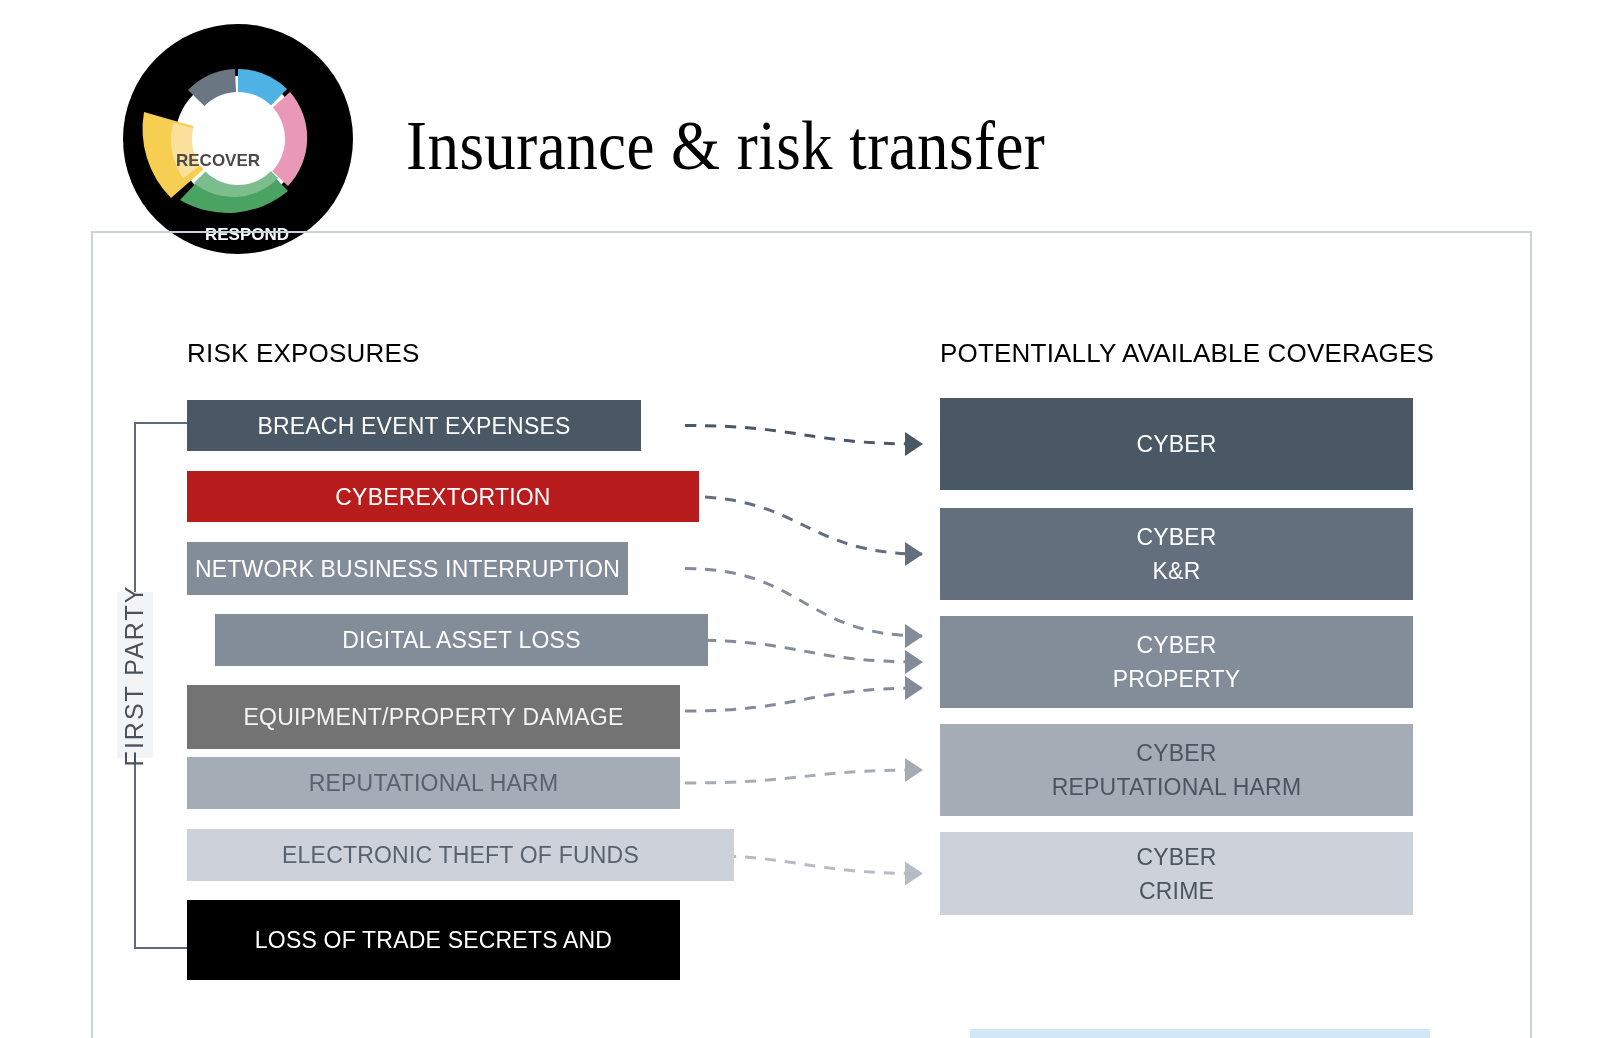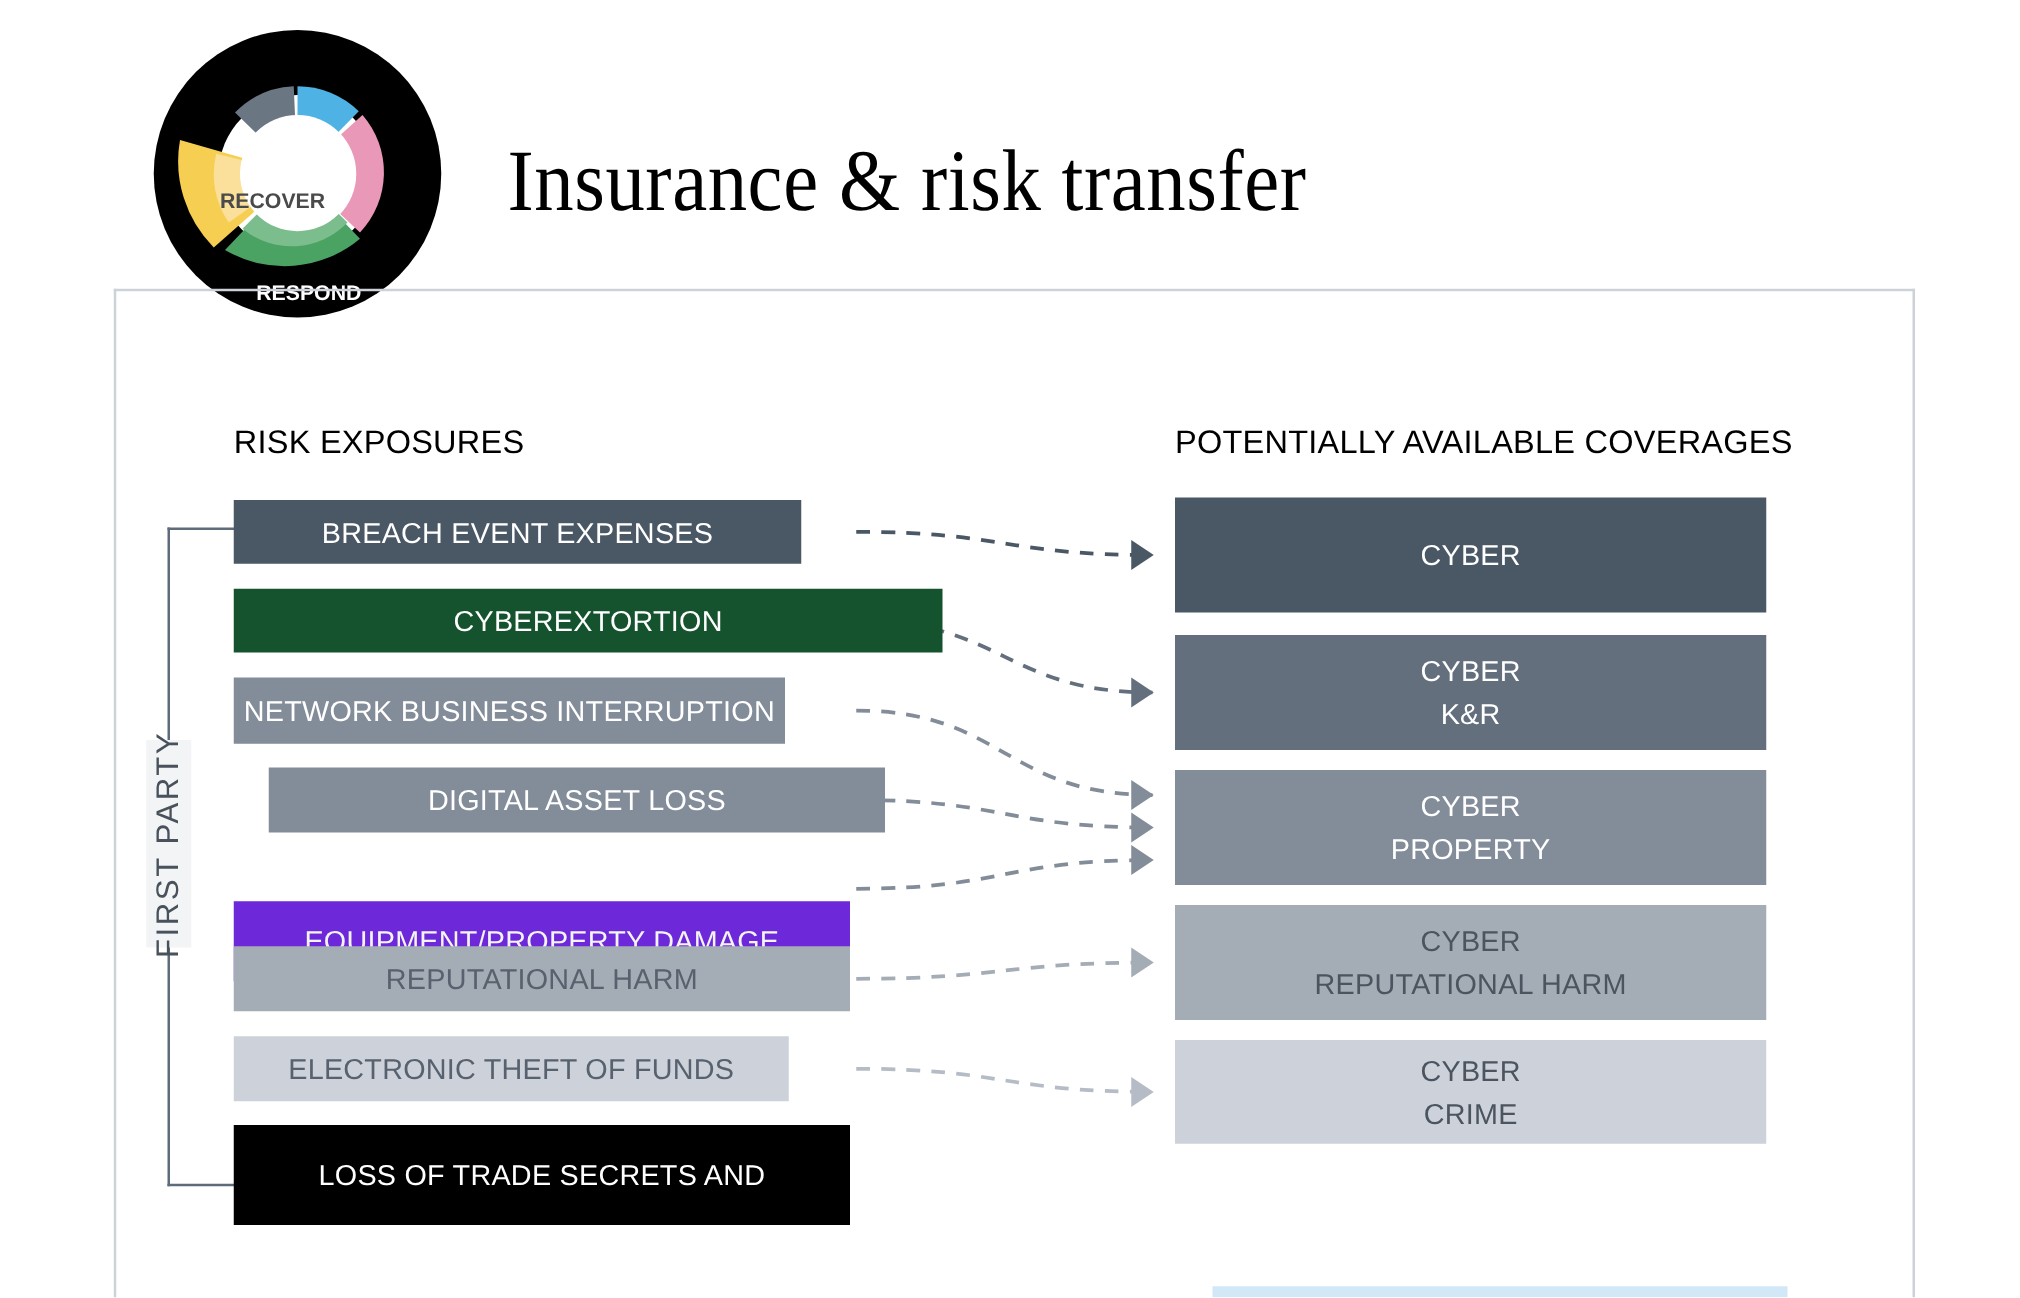--- a/index.html
+++ b/index.html
@@ -185,46 +185,46 @@
     <path d="M 685 855 C 803.5 855, 803.5 873.5, 922 873.5" fill="none" stroke="#b6bcc6" stroke-width="3" stroke-dasharray="11 9"></path>
     <polygon points="923,873.5 905,861.5 905,885.5" fill="#b6bcc6"></polygon>
   </svg>
 
 <div id="risk-boxes">
     <div class="box" style="left: 187px; width: 454px; top: 400px; height: 51px; background: rgb(74, 87, 100); color: rgb(255, 255, 255);">
       <div>
         <span class="line">BREACH EVENT EXPENSES</span>
       </div>
     </div>
-    <div class="box" style="left: 187px; width: 567px; top: 471px; height: 51px; background: #14532d; color: rgb(255, 255, 255);">
+    <div class="box" style="left: 187px; width: 512px; top: 471px; height: 51px; background: #b91c1c; color: rgb(255, 255, 255);">
       <div>
         <span class="line">CYBEREXTORTION</span>
       </div>
     </div>
     <div class="box" style="left: 187px; width: 441px; top: 542px; height: 53px; background: rgb(131, 140, 153); color: rgb(255, 255, 255);">
       <div>
         <span class="line">NETWORK BUSINESS INTERRUPTION</span>
       </div>
     </div>
     <div class="box" style="left: 187px; width: 493px; top: 614px; height: 52px; background: rgb(131, 140, 153); color: rgb(255, 255, 255); margin-left: 28px;">
       <div>
         <span class="line">DIGITAL ASSET LOSS</span>
       </div>
     </div>
-    <div class="box" style="left: 187px; width: 493px; top: 685px; height: 64px; background: #6d28d9; color: rgb(242, 244, 246); margin-top: 36px;">
+    <div class="box" style="left: 187px; width: 493px; top: 685px; height: 64px; background: #737373; color: rgb(242, 244, 246);">
       <div>
         <span class="line">EQUIPMENT/PROPERTY DAMAGE</span>
       </div>
     </div>
     <div class="box" style="left: 187px; width: 493px; top: 757px; height: 52px; background: rgb(164, 172, 182); color: rgb(88, 98, 110);">
       <div>
         <span class="line">REPUTATIONAL HARM</span>
       </div>
     </div>
-    <div class="box" style="left: 187px; width: 444px; top: 829px; height: 52px; background: rgb(204, 209, 218); color: rgb(88, 98, 110);">
+    <div class="box" style="left: 187px; width: 547px; top: 829px; height: 52px; background: rgb(204, 209, 218); color: rgb(88, 98, 110);">
       <div>
         <span class="line">ELECTRONIC THEFT OF FUNDS</span>
       </div>
     </div>
     <div class="box" style="left: 187px; width: 493px; top: 900px; height: 80px; background: rgb(0, 0, 0); color: rgb(255, 255, 255);">
       <div>
         <span class="line">LOSS OF TRADE SECRETS AND</span>
       </div>
     </div>
   </div>

